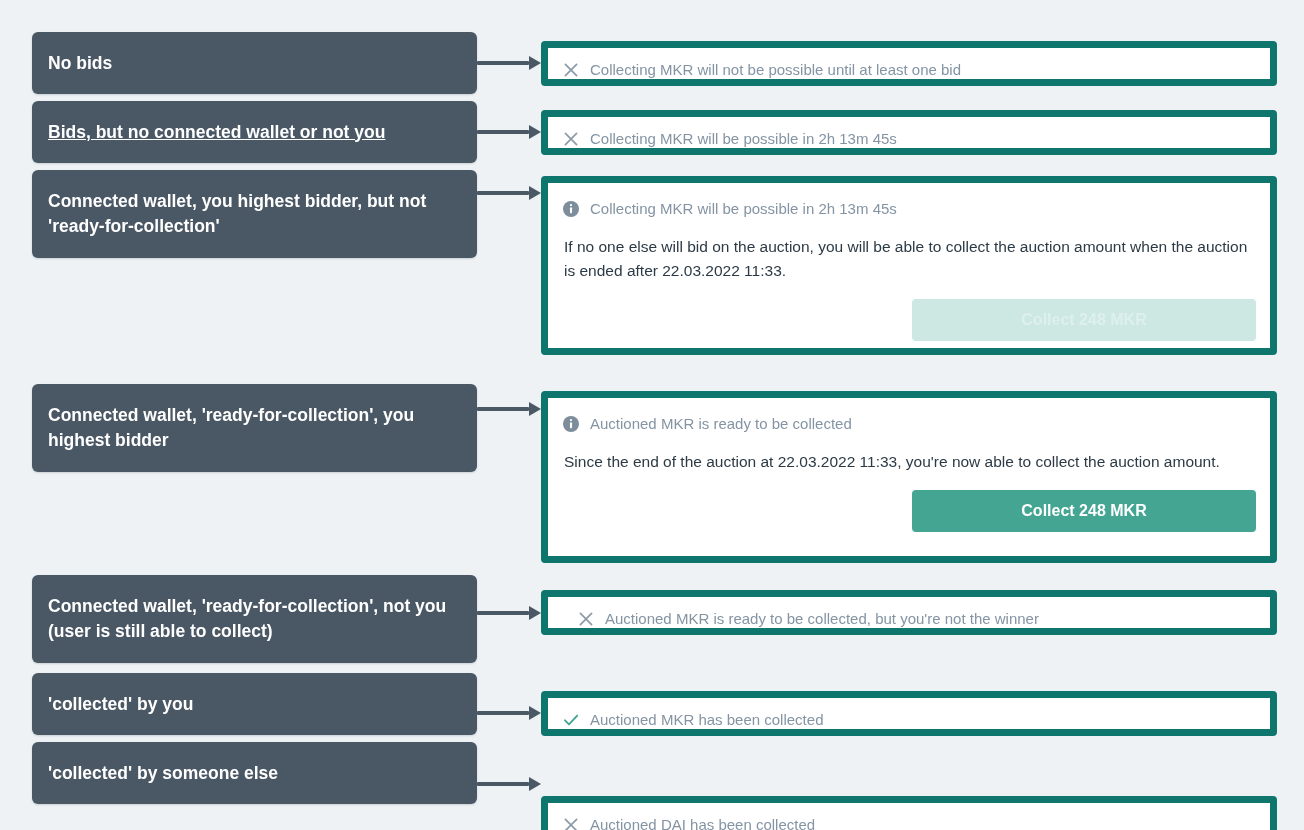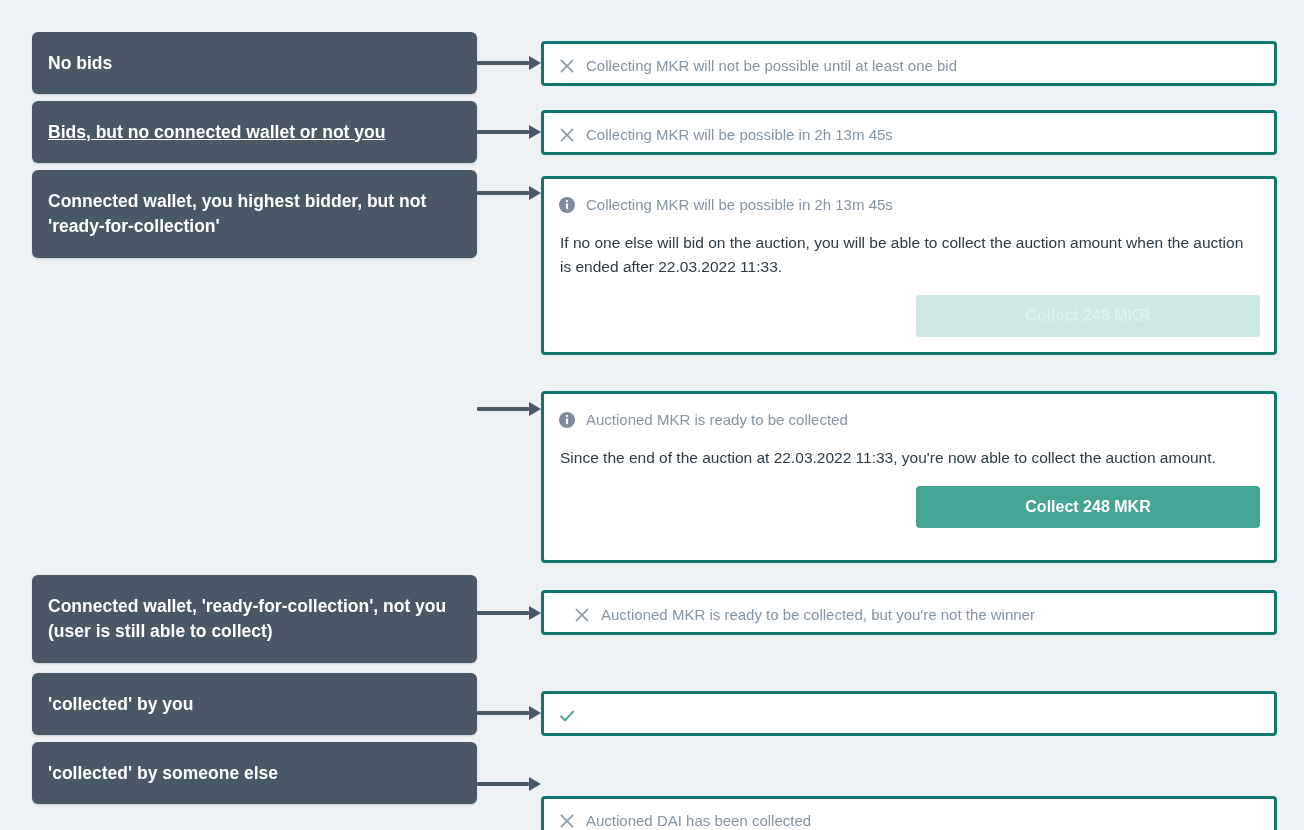--- a/index.html
+++ b/index.html
@@ -66,21 +66,21 @@
     border-left: 12px solid #4a5764;
   }
 
   
   .panel {
     position: absolute;
     left: 541px;
     width: 736px;
     box-sizing: border-box;
     background: #ffffff;
-    border: 3px solid #0f766e;
+    border: 7px solid #0f766e;
     border-radius: 4px;
   }
 
   .panel-head {
     display: flex;
     align-items: center;
     gap: 10px;
     padding: 0 14px;
     height: 44px;
   }
@@ -198,20 +198,23 @@
         </svg>
       </span>
       <span class="head-text">Collecting MKR will be possible in 2h 13m 45s</span>
     </div>
     <div class="panel-body">If no one else will bid on the auction, you will be able to collect the auction amount when the auction is ended after 22.03.2022 11:33.</div>
     <div class="panel-actions">
       <button class="btn disabled" disabled="">Collect 248 MKR</button>
     </div>
   </div>
 
+  <div class="label-box" style="top:384px; height:88px;">
+    <span class="label-text">Connected wallet, 'ready-for-collection', you highest bidder</span>
+  </div>
   <div class="arrow" style="left:477px; top:402px; width:64px;">
     <div class="shaft" style="width:52px;"></div>
     <div class="head" style="left:52px;"></div>
   </div>
   <div class="panel tall" style="top:391px; height:172px;">
     <div class="panel-head">
       <span class="icon">
         <svg width="18" height="18" viewBox="0 0 18 18">
           <circle cx="9" cy="9" r="8" fill="#7d8d9c"></circle>
           <circle cx="9" cy="5.1" r="1.15" fill="#ffffff"></circle>
@@ -251,20 +254,21 @@
     <div class="shaft" style="width:52px;"></div>
     <div class="head" style="left:52px;"></div>
   </div>
   <div class="panel" style="top:691px; height:45px;">
     <div class="panel-head" style="height:43px;">
       <span class="icon">
         <svg width="18" height="18" viewBox="0 0 18 18">
           <path d="M3 9.3 L7 13.4 L15.2 4.6" stroke="#45a593" stroke-width="1.9" fill="none" stroke-linecap="round" stroke-linejoin="round"></path>
         </svg>
       </span>
+      <span class="head-text">Auctioned MKR has been collected</span>
     </div>
   </div>
 
   <div class="label-box" style="top:742px; height:62px;">
     <span class="label-text">'collected' by someone else</span>
   </div>
   <div class="arrow" style="left:477px; top:777px; width:64px;">
     <div class="shaft" style="width:52px;"></div>
     <div class="head" style="left:52px;"></div>
   </div>

